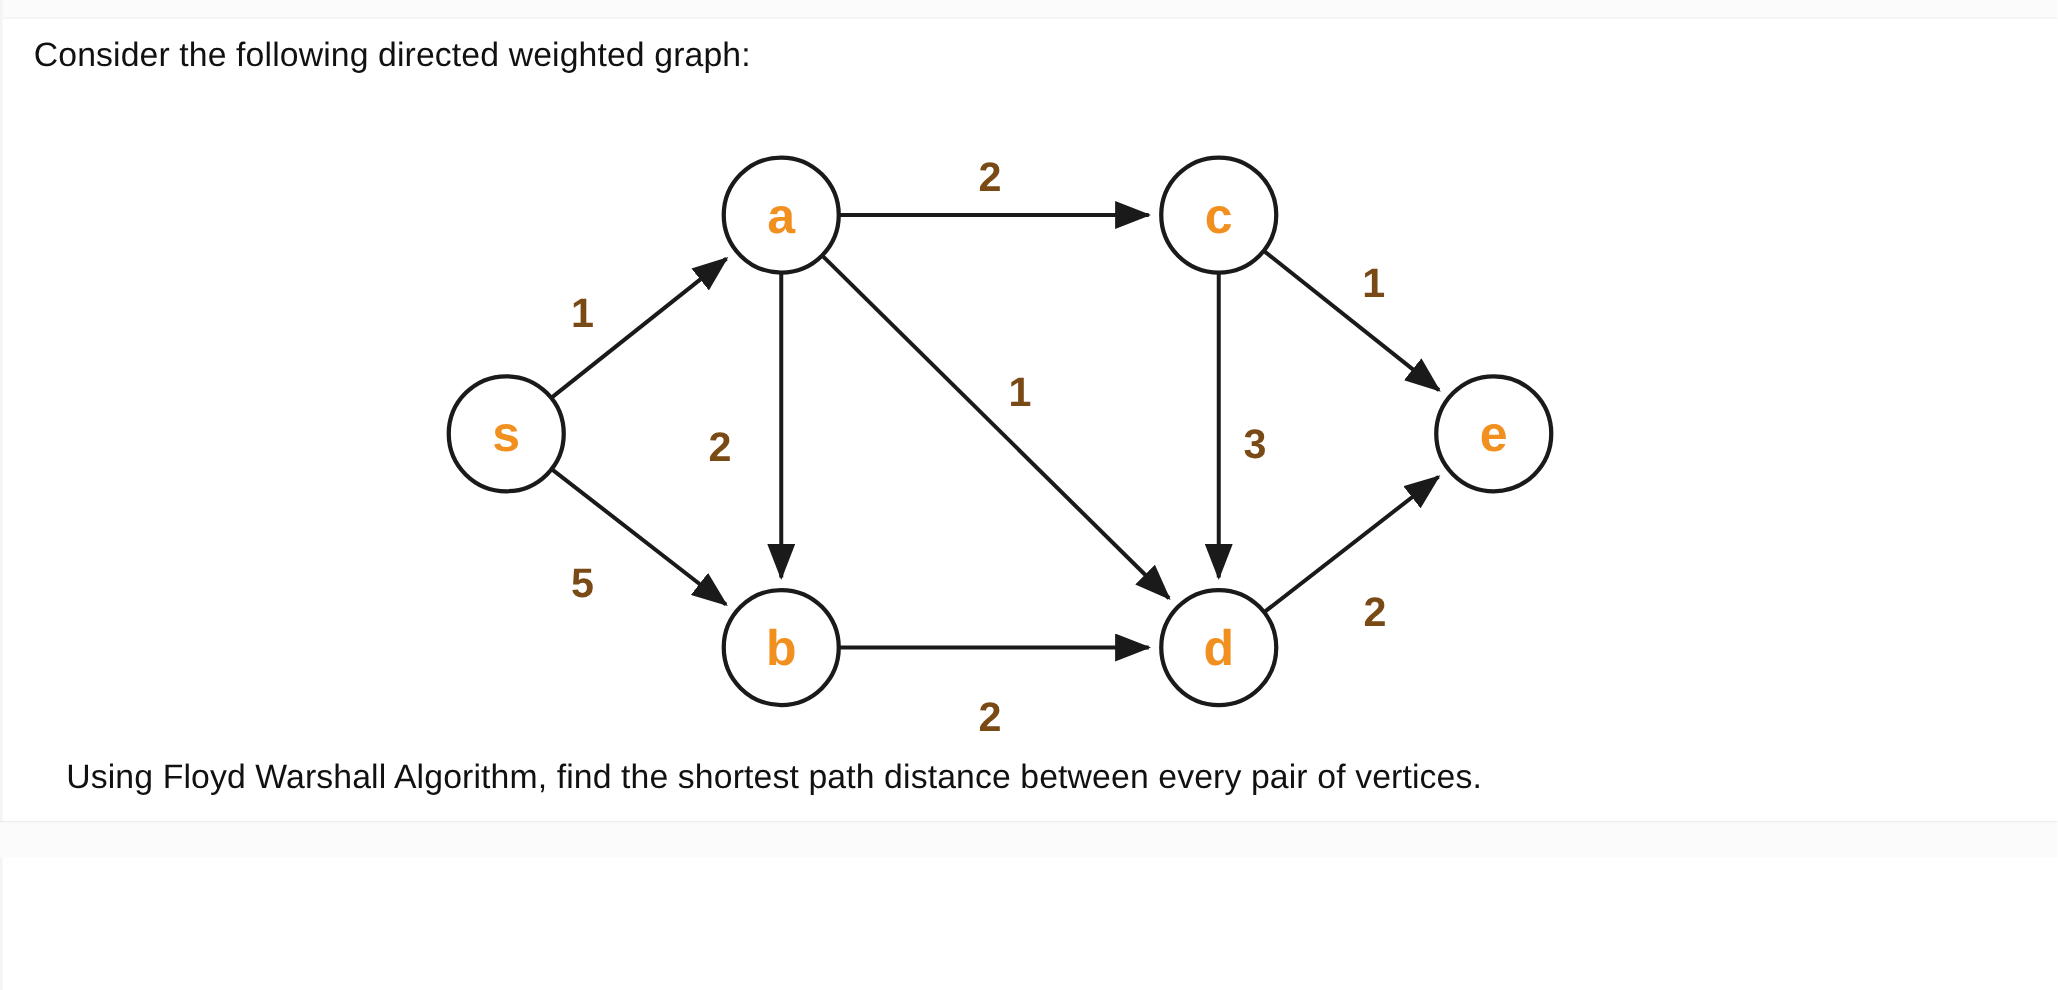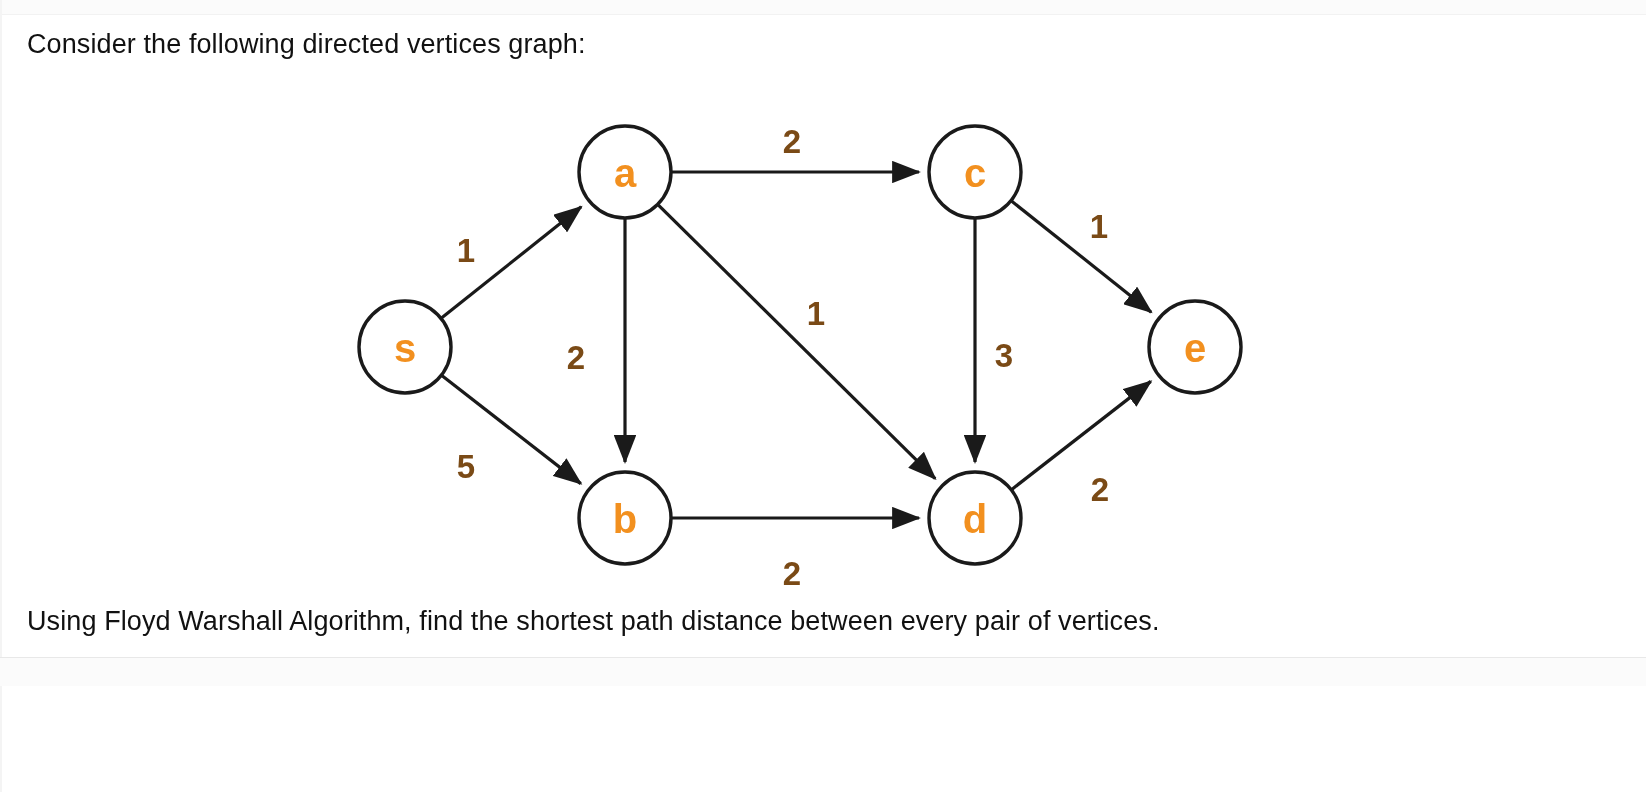--- a/index.html
+++ b/index.html
@@ -31,21 +31,21 @@
     position: absolute;
     left: 27px;
     color: #111111;
     font-size: 27px;
     font-weight: 400;
     letter-spacing: 0.1px;
     white-space: nowrap;
     font-family: "Liberation Sans", sans-serif;
   }
   #prompt-top { top: 29px; }
-  #prompt-bottom { top: 606px; }
+  #prompt-bottom { top: 606px; margin-left: 26px; }
 
   .bottom-strip {
     position: absolute;
     left: 0; top: 657px;
     width: 1646px; height: 1px;
     background: #e8e8e8;
   }
   .bottom-fill {
     position: absolute;
     left: 0; top: 658px;
@@ -92,21 +92,21 @@
   }
 </style>
 </head>
 <body>
 
 <div id="page">
 
   <div class="top-strip"></div>
   <div class="left-rail"></div>
 
-  <div class="prompt-text" id="prompt-top">Consider the following directed vertices graph:</div>
+  <div class="prompt-text" id="prompt-top">Consider the following directed weighted graph:</div>
 
   <svg id="graph-svg" width="1646" height="660">
     <defs>
       <marker id="arrowhead" markerWidth="9" markerHeight="7" refX="8.4" refY="3.5" orient="auto" markerUnits="strokeWidth">
         <polygon points="0 0, 9 3.5, 0 7" fill="#1a1a1a"></polygon>
       </marker>
     </defs>
     <g id="edges-layer">
         <line x1="441.78224954625546" y1="317.74139240638766" x2="581.1743409661636" y2="206.86131968600617" class="edge-line" marker-end="url(#arrowhead)"></line>
         <line x1="442.1086349118824" y1="375.84352986332675" x2="580.785456275204" y2="483.6332410139085" class="edge-line" marker-end="url(#arrowhead)"></line>

